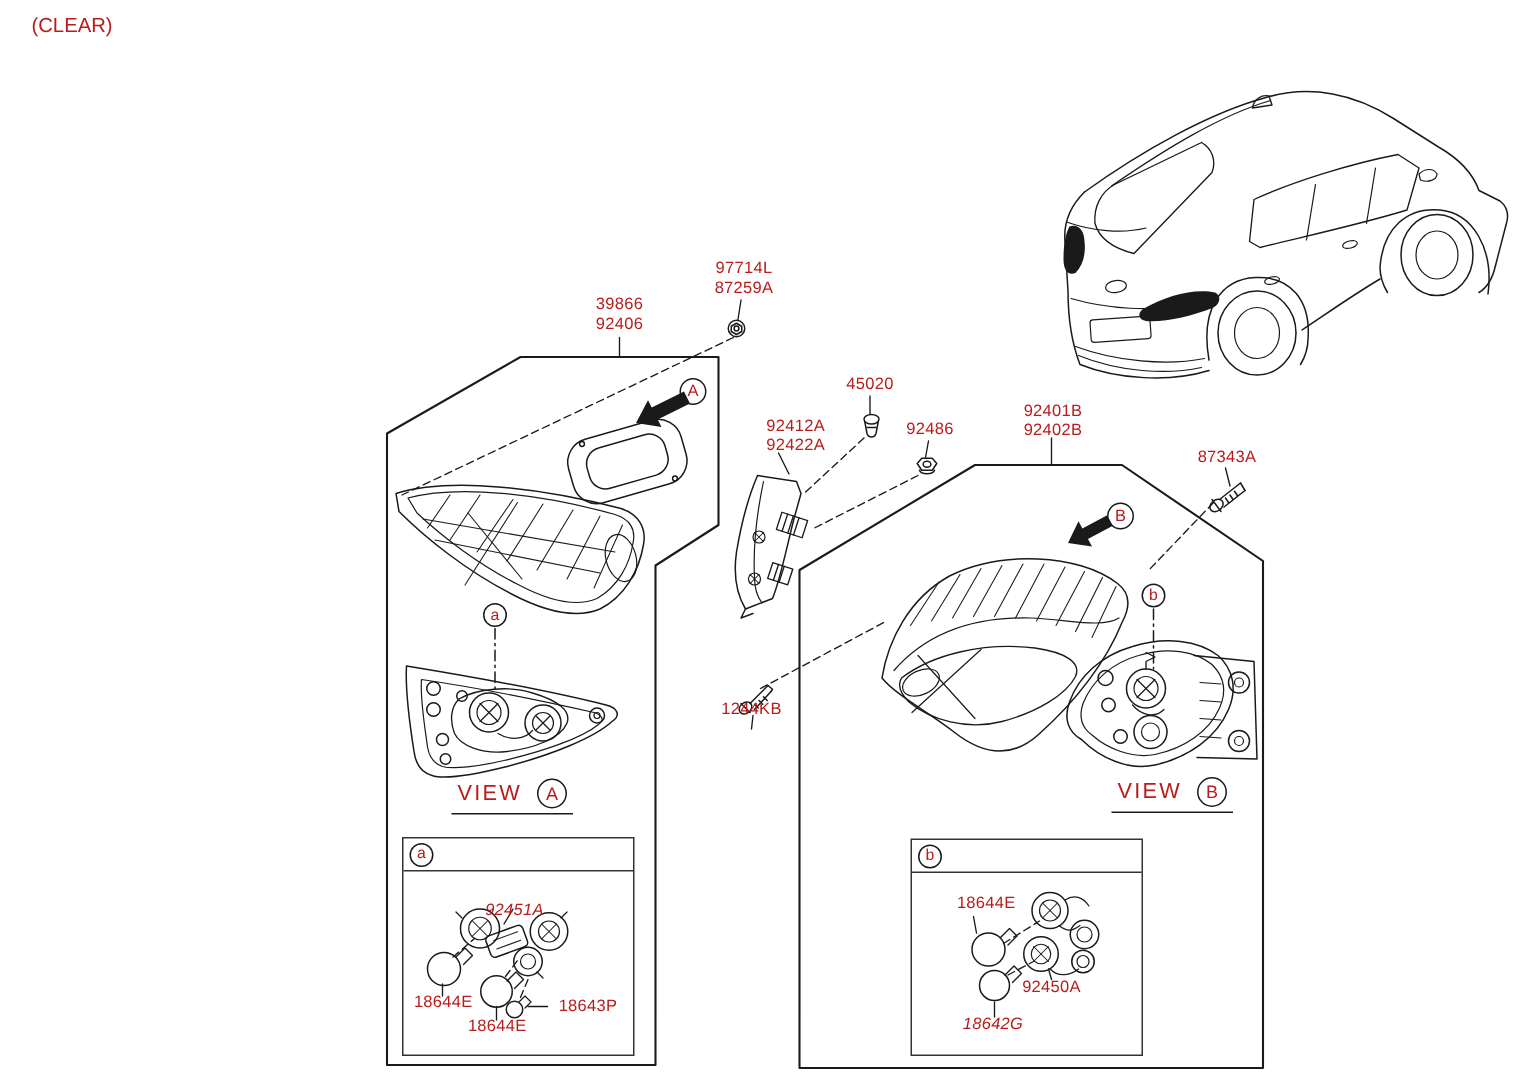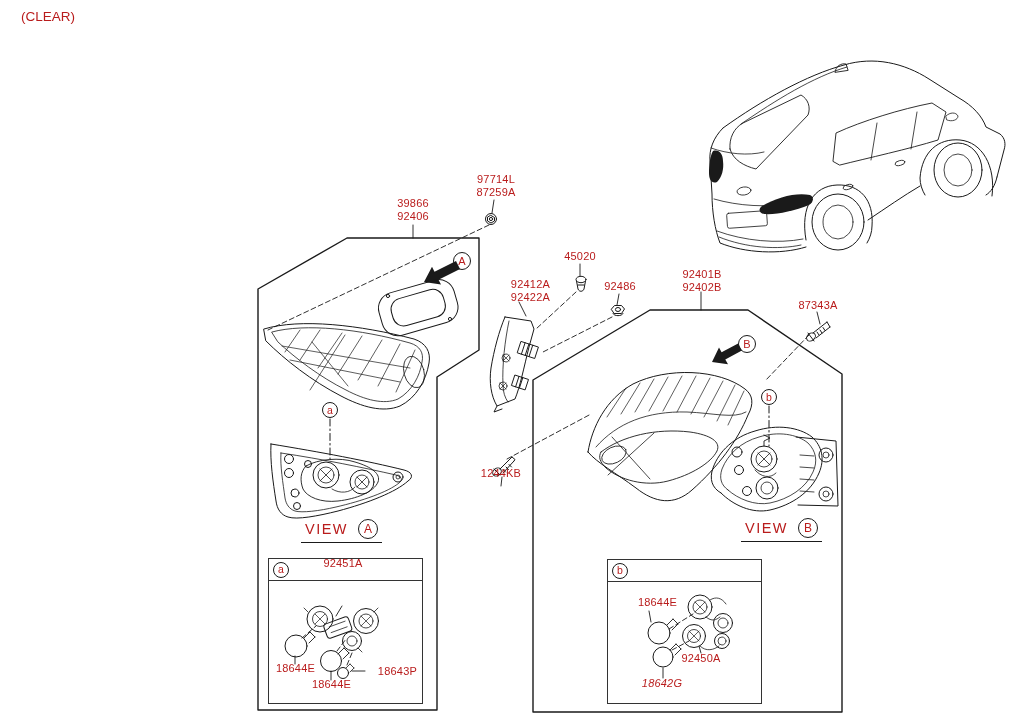--- a/index.html
+++ b/index.html
@@ -6,21 +6,21 @@
   .canvas{
     position:relative;width:1019px;height:727px;background:#fff;
     font-family:"Liberation Sans", sans-serif;color:#b91c1c;overflow:hidden;
   }
   .art{position:absolute;left:0;top:0;}
   .pn{
     position:absolute;font-size:11px;line-height:12.5px;text-align:center;
     letter-spacing:0.2px;white-space:nowrap;
   }
   .pn span{display:block;}
-  .pn.left{text-align:right;}
+  .pn.left{text-align:center;}
   .note{position:absolute;font-size:13.5px;}
   .circle-letter{
     box-sizing:border-box;display:flex;align-items:center;justify-content:center;
     border:1.4px solid #1a1a1a;border-radius:50%;
     font-size:11px;line-height:1;background:transparent;
   }
   .co{position:absolute;}
   .co.big{width:18px;height:18px;}
   .co.small{width:16px;height:16px;font-size:10.5px;}
   .view-label{
@@ -376,21 +376,21 @@
 <div class="view-label" style="left:741px;top:518px;">
   <span class="view-word">VIEW</span>
   <span class="circle-letter">B</span>
 </div>
 
 <div class="detail-box" style="left:268px;top:558px;width:155px;height:146px;">
   <div class="hdr">
     <span class="circle-letter co small" style="position:static;">a</span>
   </div>
 </div>
-<div class="pn" style="left:315px;top:557px;width:56px;">
+<div class="pn" style="left:315px;top:601px;width:56px;font-style:italic;">
   <span>92451A</span>
 </div>
 <div class="pn" style="left:268px;top:662px;width:55px;">
   <span>18644E</span>
 </div>
 <div class="pn" style="left:304px;top:678px;width:55px;">
   <span>18644E</span>
 </div>
 <div class="pn left" style="left:367px;top:665px;width:50px;">
   <span>18643P</span>

